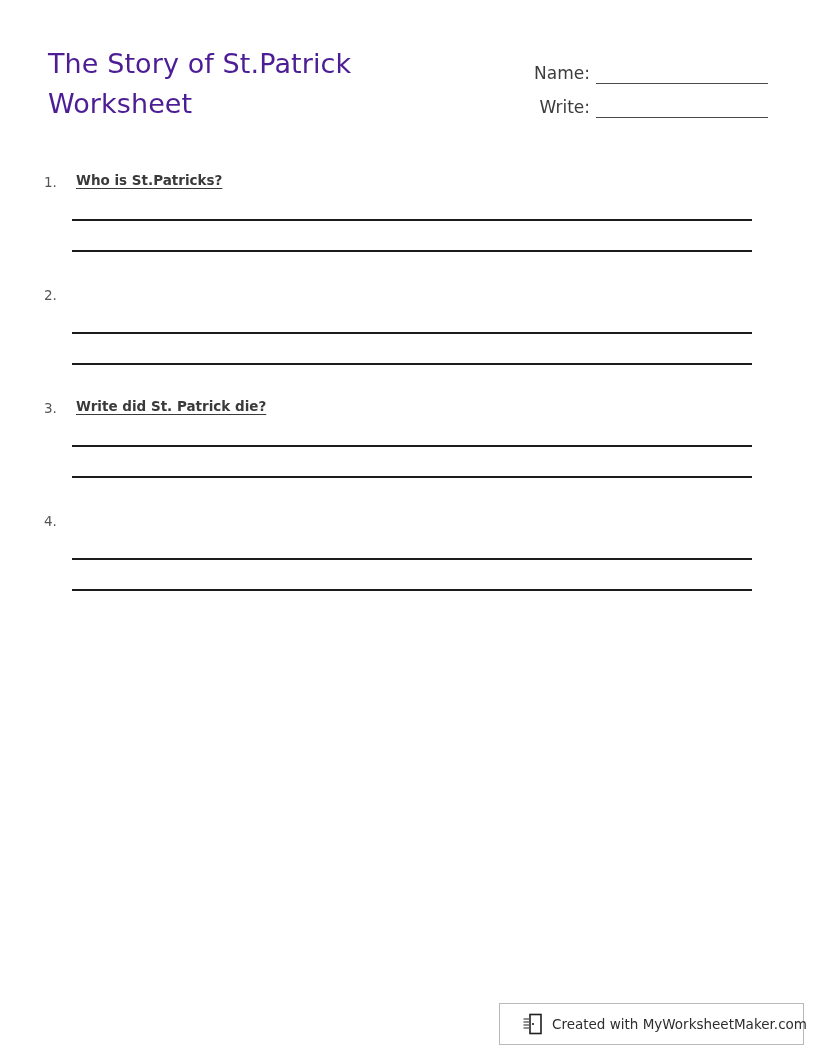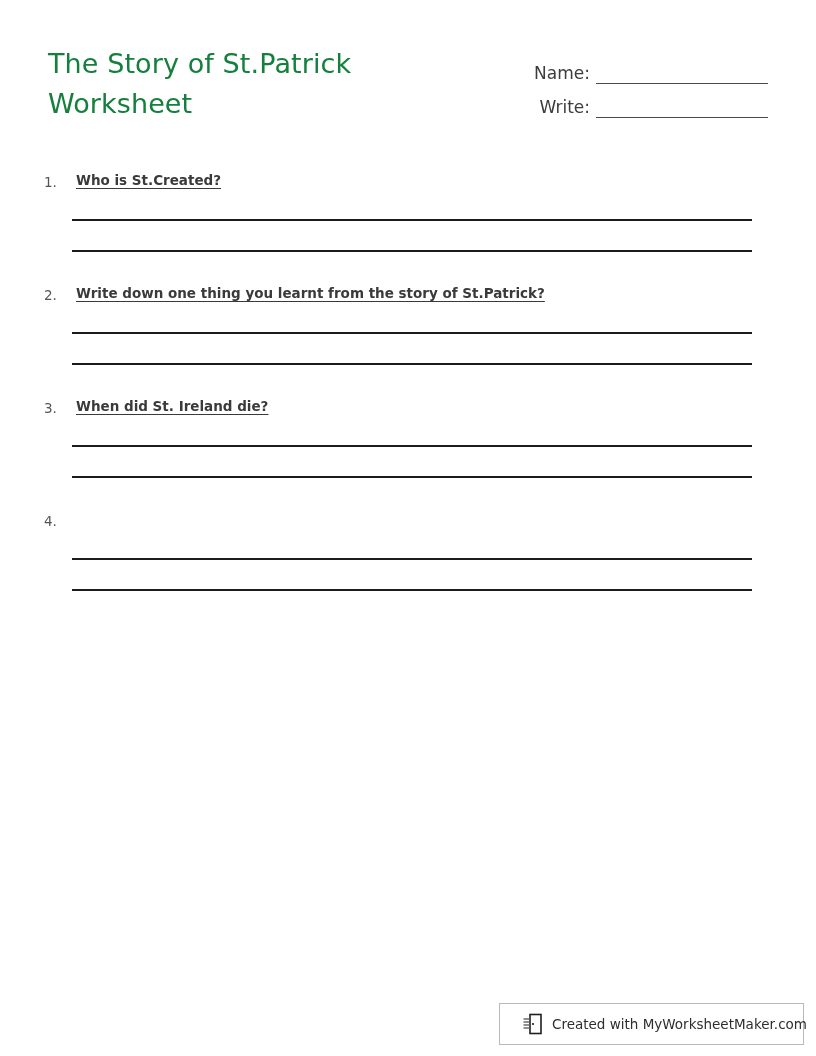--- a/index.html
+++ b/index.html
@@ -30,21 +30,21 @@
     height: 100px;
   }
   .title {
     position: absolute;
     left: 0;
     top: 0;
     width: 420px;
     font-size: 27px;
     line-height: 40px;
     font-weight: 400;
-    color: #15803d;
+    color: #4c1d95;
     letter-spacing: 0.1px;
   }
 
   .meta {
     position: absolute;
     right: 0;
     top: 6px;
     width: 248px;
   }
   .meta-row {
@@ -150,35 +150,34 @@
         <span class="meta-label">Write:</span>
         <span class="meta-line"></span>
       </div>
     </div>
   </div>
 
   <div class="questions">
 
     <div class="question-block">
       <span class="q-num">1.</span>
-      <span class="q-text">Who is St.Created?</span>
+      <span class="q-text">Who is St.Patricks?</span>
       <span class="answer-line l1"></span>
       <span class="answer-line l2"></span>
     </div>
 
     <div class="question-block">
       <span class="q-num">2.</span>
-      <span class="q-text">Write down one thing you learnt from the story of St.Patrick?</span>
       <span class="answer-line l1"></span>
       <span class="answer-line l2"></span>
     </div>
 
     <div class="question-block">
       <span class="q-num">3.</span>
-      <span class="q-text">When did St. Ireland die?</span>
+      <span class="q-text">Write did St. Patrick die?</span>
       <span class="answer-line l1"></span>
       <span class="answer-line l2"></span>
     </div>
 
     <div class="question-block">
       <span class="q-num">4.</span>
       <span class="answer-line l1"></span>
       <span class="answer-line l2"></span>
     </div>
 

